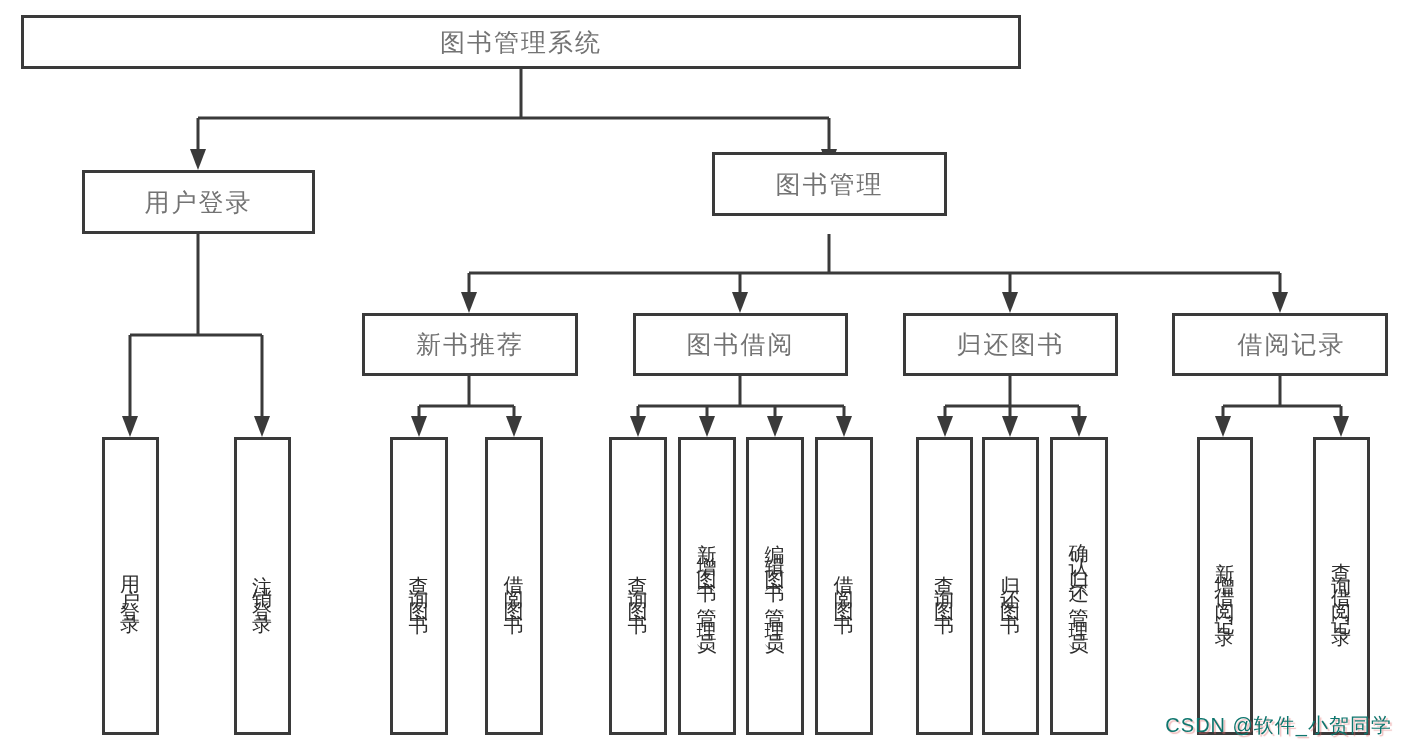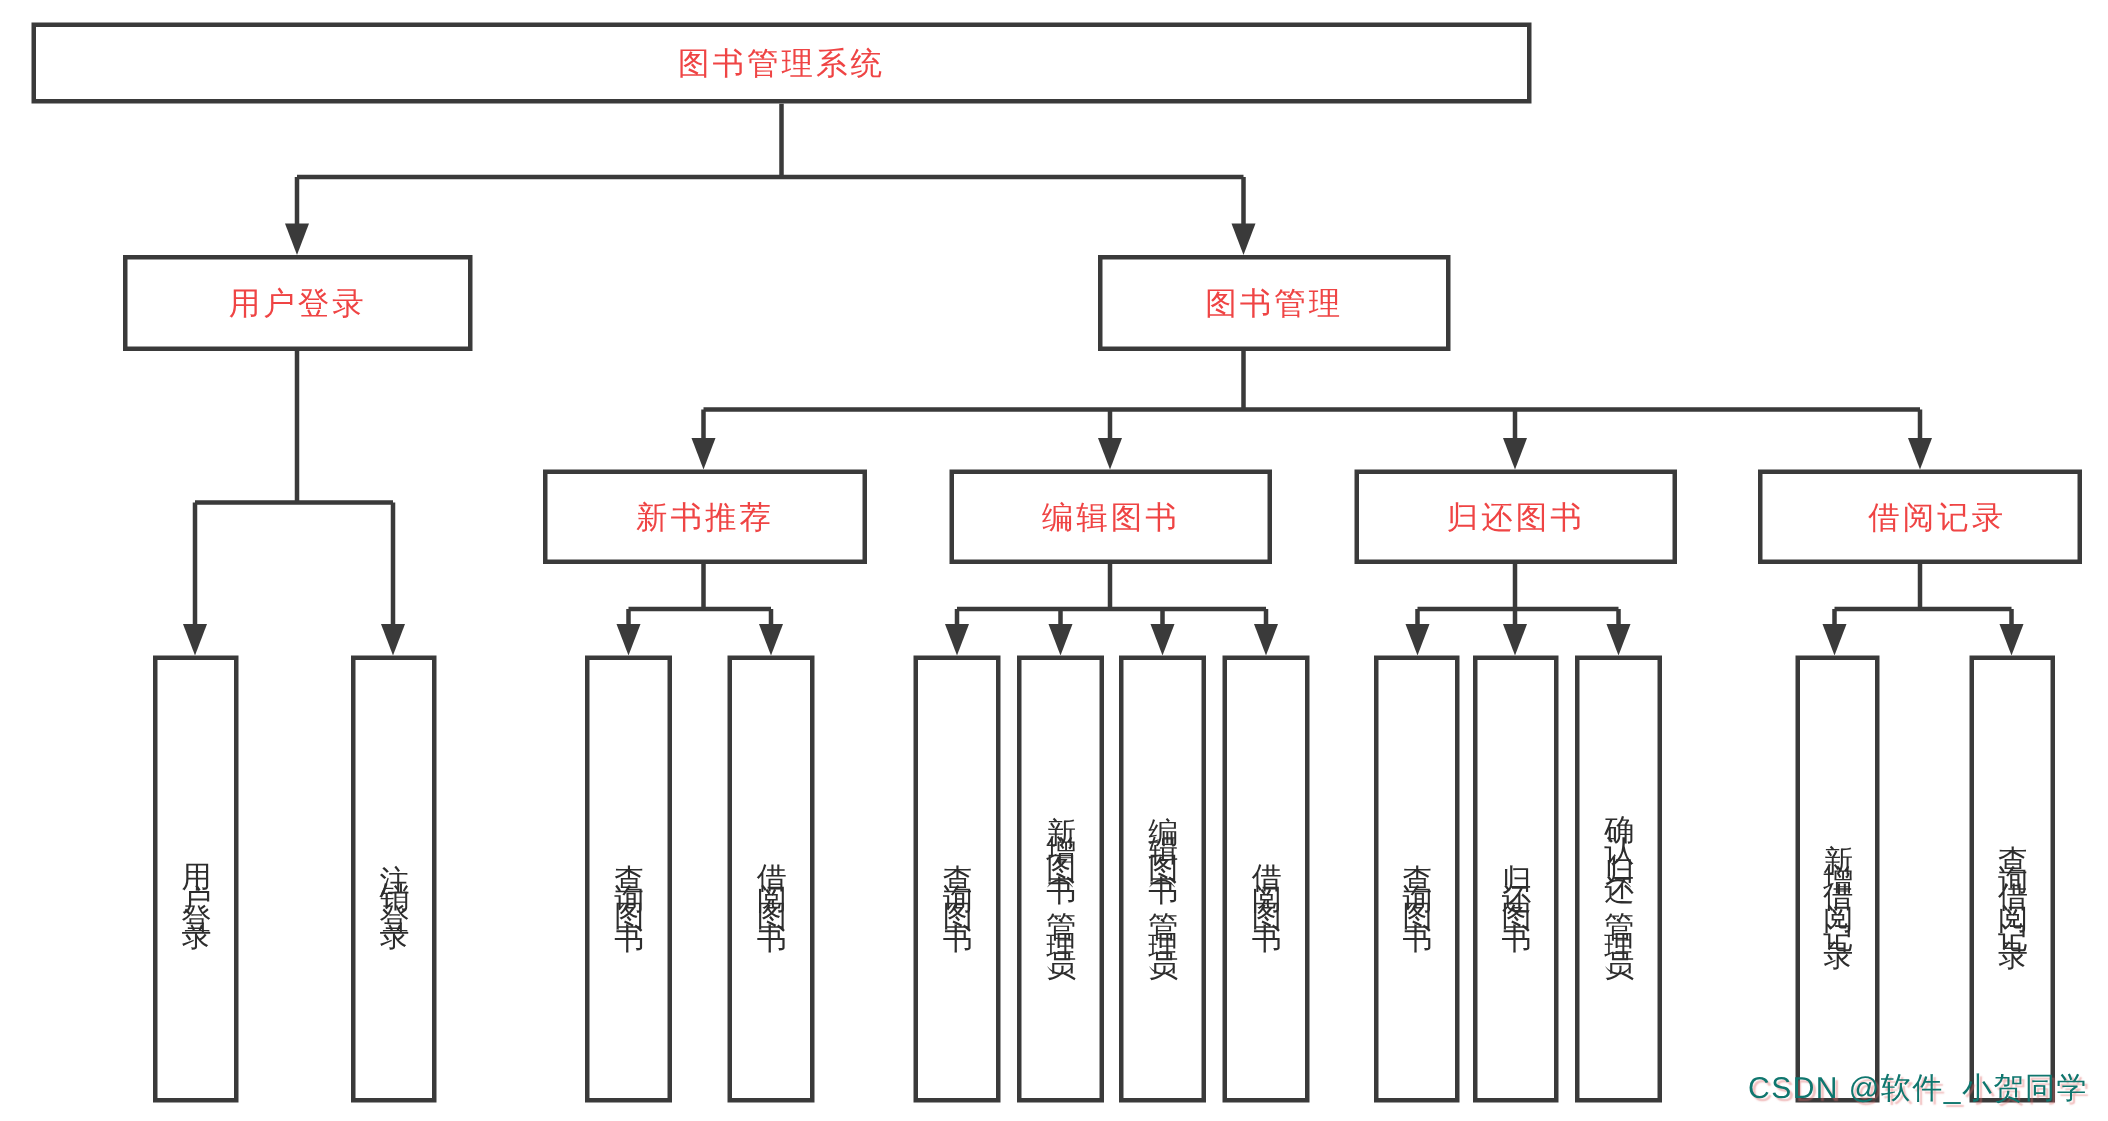--- a/index.html
+++ b/index.html
@@ -4,21 +4,21 @@
 <style>
   html,body{margin:0;padding:0;background:#ffffff;}
   .stage{
     position:relative;width:1405px;height:747px;background:#ffffff;
     font-family:"Liberation Sans",sans-serif;overflow:hidden;
   }
   .connector-layer{position:absolute;left:0;top:0;width:1405px;height:747px;}
   .node{
     position:absolute;box-sizing:border-box;background:#ffffff;
     border:3px solid #3a3a3a;display:flex;align-items:center;justify-content:center;
-    font-size:21px;letter-spacing:2px;color:#ef4444;z-index:2;white-space:nowrap;
+    font-size:25px;letter-spacing:2px;color:#737373;z-index:2;white-space:nowrap;
   }
   .leaf{
     position:absolute;box-sizing:border-box;background:#ffffff;
     border:3px solid #3a3a3a;display:flex;align-items:center;justify-content:center;
     color:#2d2d2d;z-index:2;
   }
   .leaf span{
     writing-mode:vertical-rl;text-orientation:mixed;
     font-size:20px;line-height:1;letter-spacing:13px;
   }
@@ -63,24 +63,24 @@
       <polygon points="1002,416 1018,416 1010,437"></polygon>
       <polygon points="1071,416 1087,416 1079,437"></polygon>
       <polygon points="1215,416 1231,416 1223,437"></polygon>
       <polygon points="1333,416 1349,416 1341,437"></polygon>
     </g>
   </svg>
 
   <div class="node" style="left:21px;top:15px;width:1000px;height:54px;">图书管理系统</div>
 
   <div class="node" style="left:82px;top:170px;width:233px;height:64px;">用户登录</div>
-  <div class="node" style="left:712px;top:170px;width:235px;height:64px;margin-left:20px;">图书管理</div>
+  <div class="node" style="left:712px;top:152px;width:235px;height:64px;">图书管理</div>
 
   <div class="node" style="left:362px;top:313px;width:216px;height:63px;">新书推荐</div>
-  <div class="node" style="left:633px;top:313px;width:215px;height:63px;">编辑图书</div>
+  <div class="node" style="left:633px;top:313px;width:215px;height:63px;">图书借阅</div>
   <div class="node" style="left:903px;top:313px;width:215px;height:63px;">归还图书</div>
   <div class="node" style="left:1172px;top:313px;width:216px;height:63px;padding-left:23px;">借阅记录</div>
 
   <div class="leaf" style="left:102px;top:437px;width:57px;height:298px;">
     <span>用户登录</span>
   </div>
   <div class="leaf" style="left:234px;top:437px;width:57px;height:298px;">
     <span>注销登录</span>
   </div>
 

